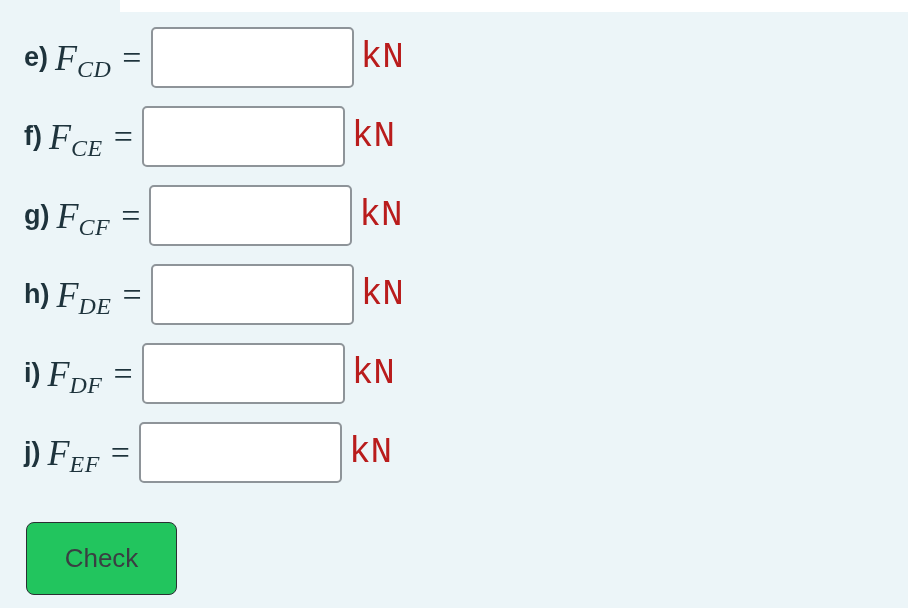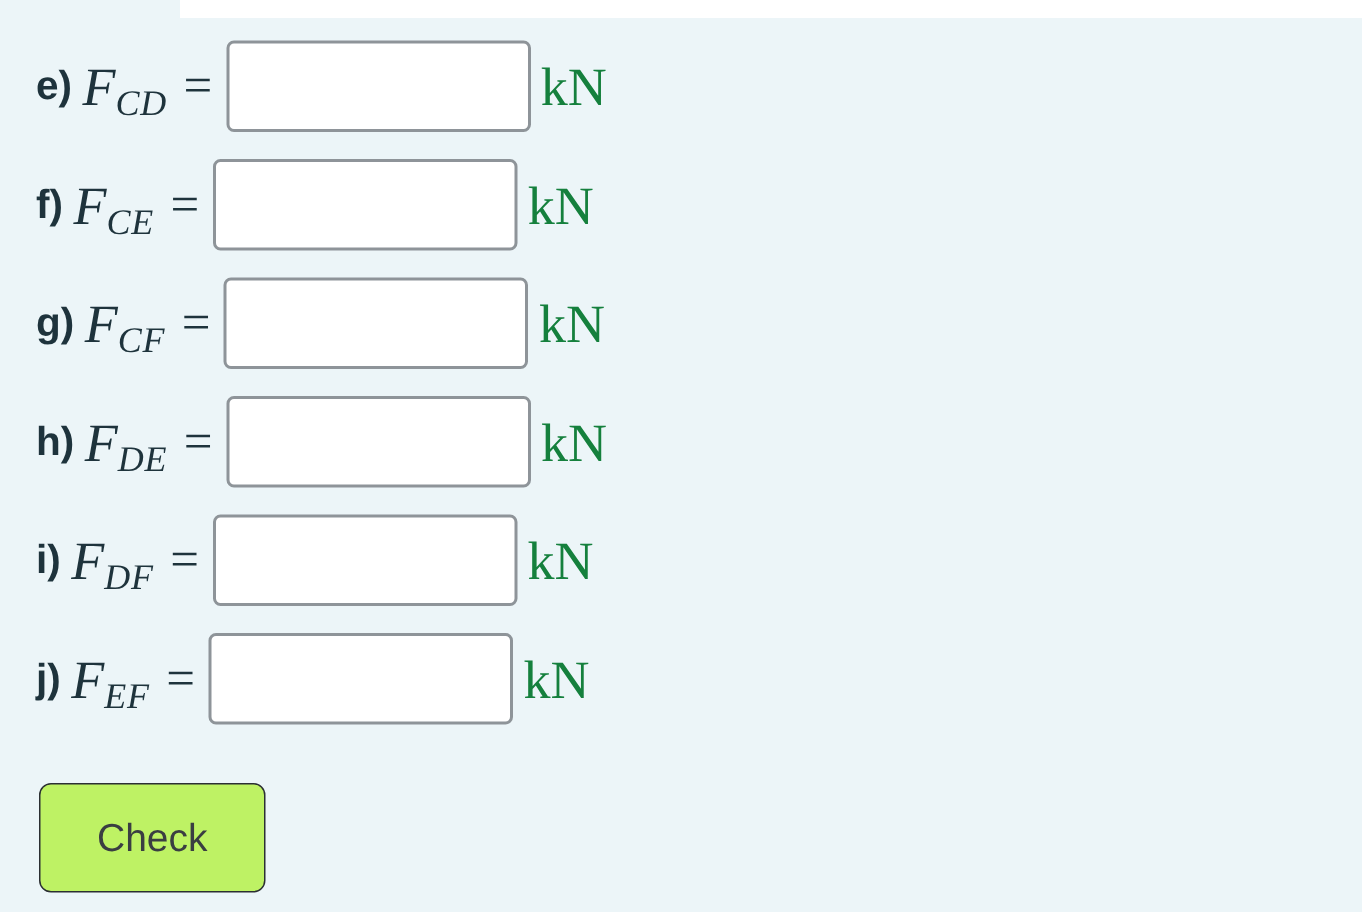--- a/index.html
+++ b/index.html
@@ -77,31 +77,31 @@
     border: 2px solid #8e9499;
     border-radius: 5px;
     background: #ffffff;
     font-family: "Liberation Sans", sans-serif;
     font-size: 24px;
     padding: 0 10px;
     color: #1e333c;
     outline: none;
   }
   .unit {
-    font-family: Liberation Serif, serif;
+    font-family: Liberation Mono, monospace;
     font-size: 36px;
     margin-left: 7px;
-    color: #15803d;
+    color: #b91c1c;
   }
   .check-button {
     margin-top: 39px;
     margin-left: 2px;
     width: 151px;
     height: 73px;
-    background: #bef264;
+    background: #22c55e;
     border: 1.5px solid #2b2f33;
     border-radius: 8px;
     font-family: "Liberation Sans", sans-serif;
     font-size: 26px;
     color: #3a3e42;
     cursor: pointer;
     display: flex;
     align-items: center;
     justify-content: center;
   }

